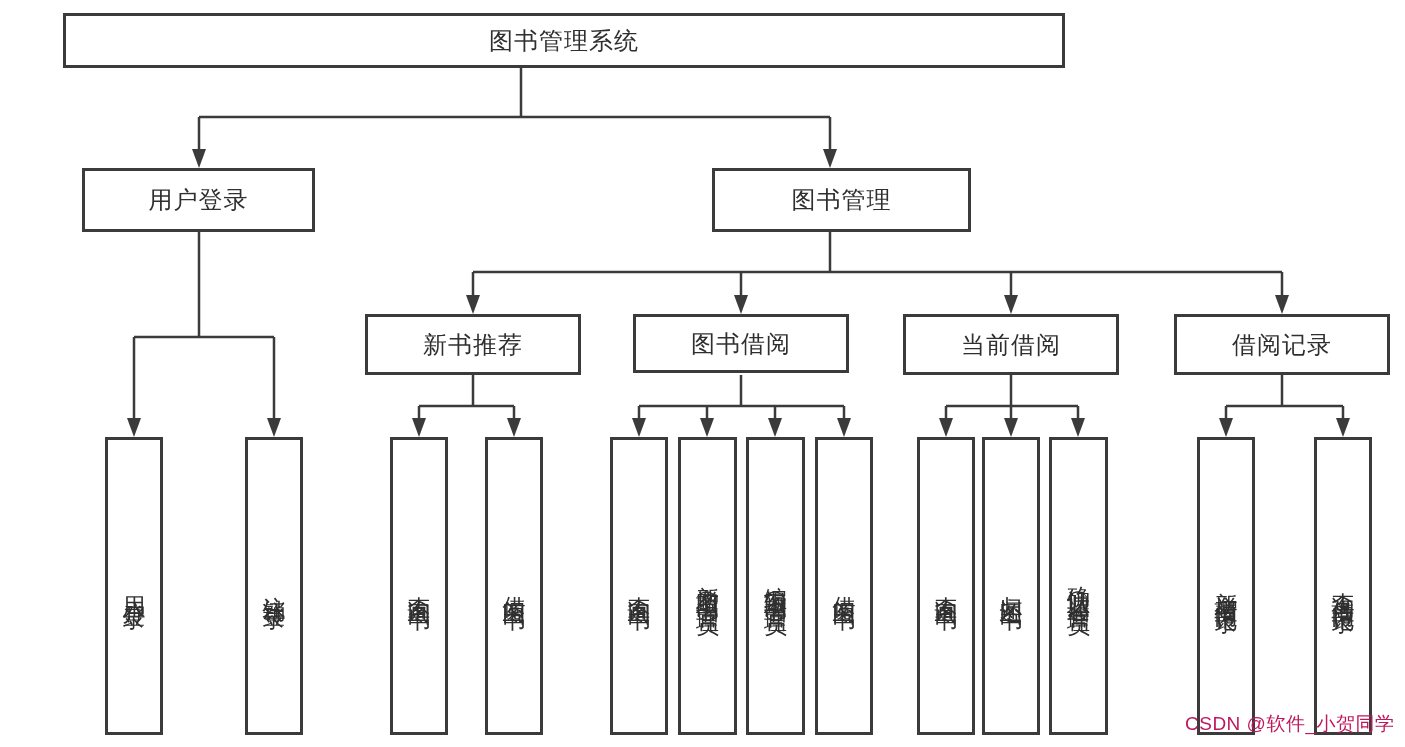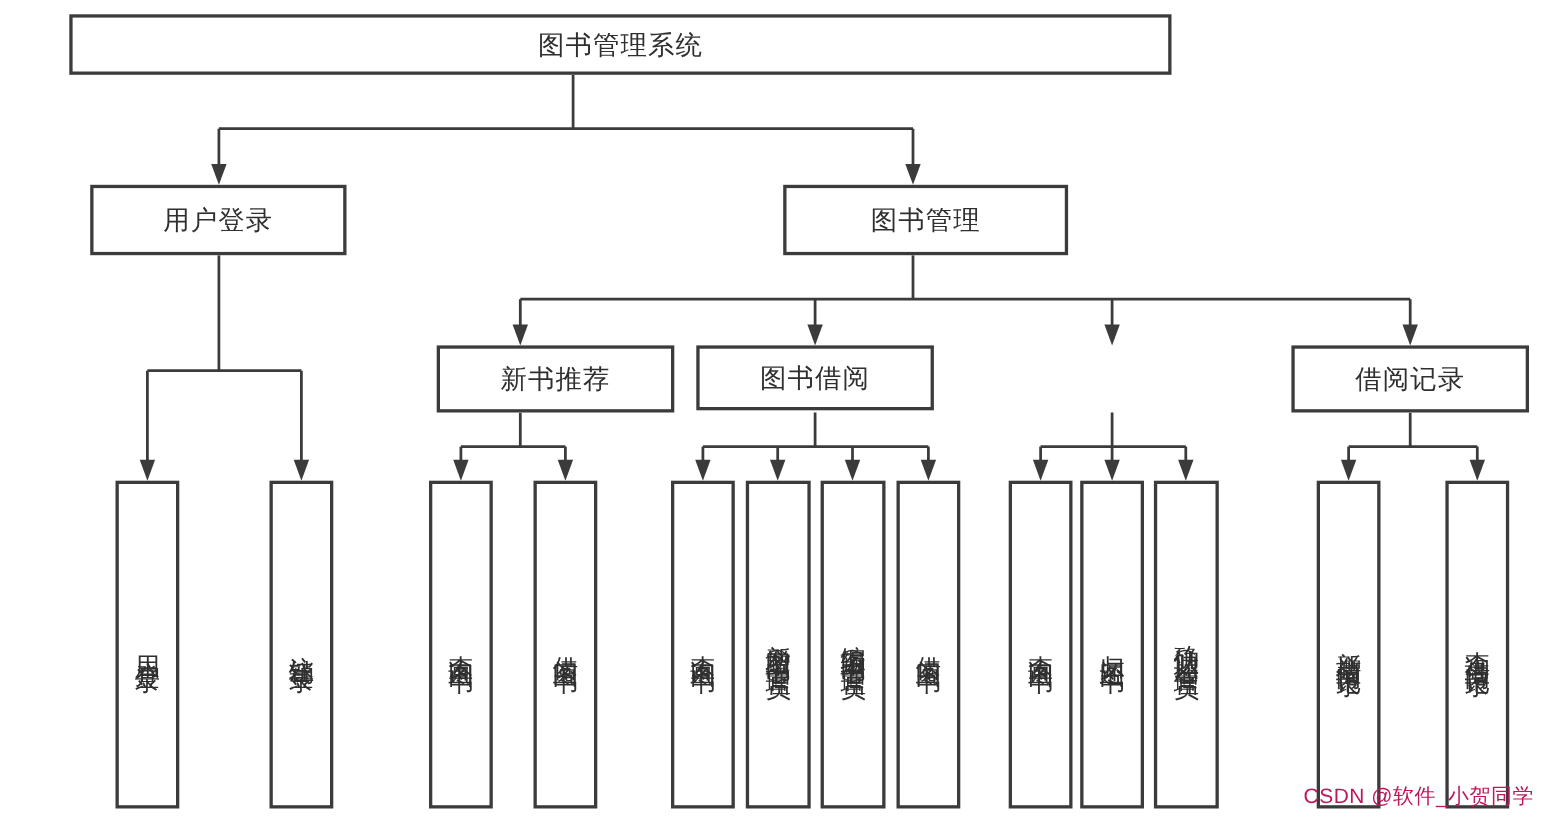--- a/index.html
+++ b/index.html
@@ -135,26 +135,29 @@
     <span>图书管理系统</span>
   </div>
 
   <div class="node h-node" style="left:82px; top:168px; width:233px; height:64px;">
     <span>用户登录</span>
   </div>
   <div class="node h-node" style="left:712px; top:168px; width:259px; height:64px;">
     <span>图书管理</span>
   </div>
 
-  <div class="node h-node" style="left:365px; top:314px; width:216px; height:61px;margin-left:32px;">
+  <div class="node h-node" style="left:365px; top:314px; width:216px; height:61px;">
     <span>新书推荐</span>
   </div>
   <div class="node h-node" style="left:633px; top:314px; width:216px; height:59px;">
     <span>图书借阅</span>
   </div>
+  <div class="node h-node" style="left:903px; top:314px; width:216px; height:61px;">
+    <span>当前借阅</span>
+  </div>
   <div class="node h-node" style="left:1174px; top:314px; width:216px; height:61px;">
     <span>借阅记录</span>
   </div>
 
   <div class="node v-node" style="left:105px; top:437px; width:58px; height:298px;">
     <span>用户登录</span>
   </div>
   <div class="node v-node" style="left:245px; top:437px; width:58px; height:298px;">
     <span>注销登录</span>
   </div>

